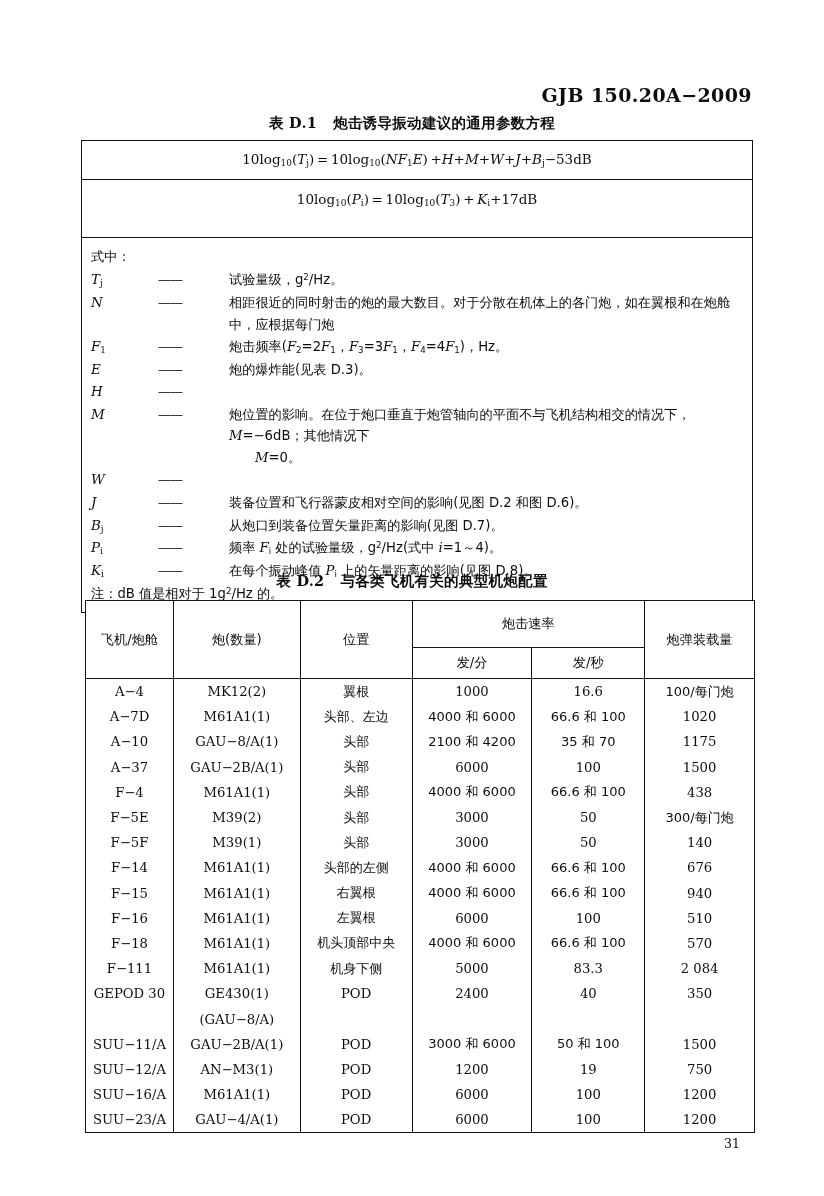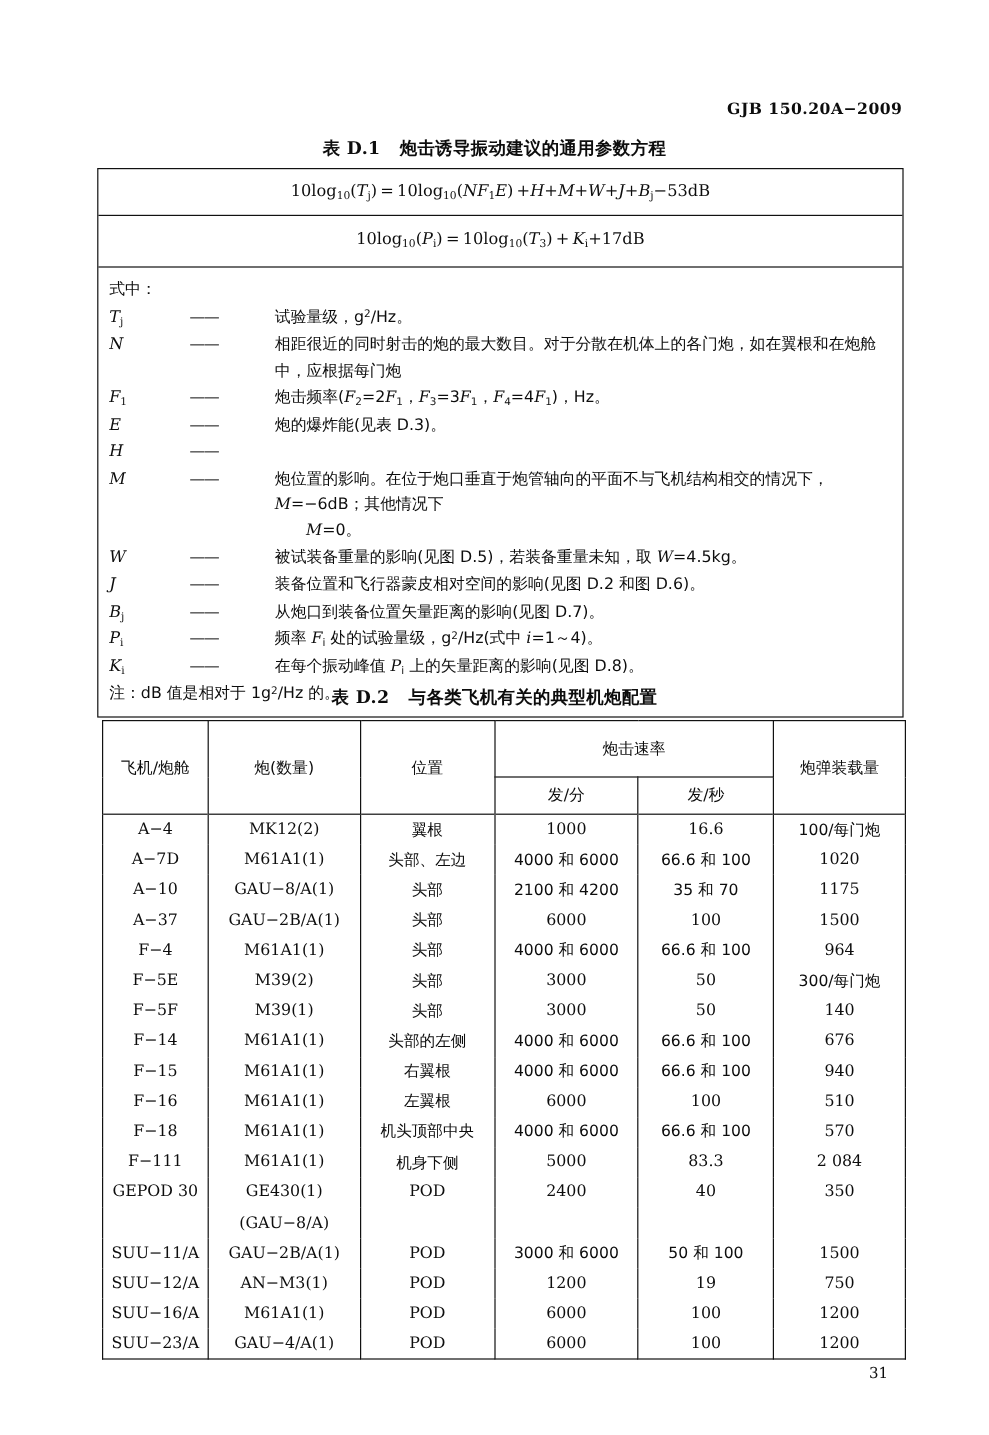--- a/index.html
+++ b/index.html
@@ -21,21 +21,21 @@
     left: 0; top: 0;
     width: 824px;
     height: 1196px;
   }
 
   
   .doc-header {
     position: absolute;
     right: 72px;
     top: 84px;
-    font-size: 13px;
+    font-size: 19px;
     font-weight: bold;
     letter-spacing: 0.4px;
     font-family: "DejaVu Serif", "Liberation Serif", serif;
     white-space: nowrap;
   }
 
   
   .tbl-caption {
     position: absolute;
     left: 0;
@@ -62,21 +62,21 @@
     box-sizing: border-box;
     background: #fff;
   }
   .t1-eq {
     border-bottom: 1.4px solid #111;
     text-align: center;
     padding: 10px 4px 11px;
     font-size: 13.5px;
     font-family: "DejaVu Serif", "Liberation Serif", serif;
   }
-  .t1-eq.second { padding: 11px 4px 13px; }
+  .t1-eq.second { padding: 11px 4px 28px; }
   .t1-body {
     padding: 7px 9px 8px 9px;
     font-size: 13.2px;
     line-height: 1.62;
     font-family: "DejaVu Sans", "Liberation Sans", sans-serif;
   }
   .where { margin: 1px 0 2px 0; }
 
   .deflist { }
   .defrow {
@@ -227,21 +227,20 @@
           <span class="defdash">——</span>
           <span class="deftext">
             <span>炮位置的影响。在位于炮口垂直于炮管轴向的平面不与飞机结构相交的情况下，<i class="v">M</i>=−6dB；其他情况下</span>
             <span class="cont"><i class="v">M</i>=0。</span>
           </span>
         </div>
 
         <div class="defrow">
           <span class="defsym"><i class="v">W</i></span>
           <span class="defdash">——</span>
-          <span class="deftext">被试装备重量的影响(见图 D.5)，若装备重量未知，取 <i class="v">W</i>=4.5kg。</span>
         </div>
 
         <div class="defrow">
           <span class="defsym"><i class="v">J</i></span>
           <span class="defdash">——</span>
           <span class="deftext">装备位置和飞行器蒙皮相对空间的影响(见图 D.2 和图 D.6)。</span>
         </div>
 
         <div class="defrow">
           <span class="defsym"><i class="v">B</i><sub>j</sub></span>
@@ -326,21 +325,21 @@
           <td>6000</td>
           <td>100</td>
           <td class="edge-r">1500</td>
         </tr>
         <tr>
           <td class="edge-l">F−4</td>
           <td>M61A1(1)</td>
           <td class=" cjk">头部</td>
           <td class=" cjk">4000 和 6000</td>
           <td class=" cjk">66.6 和 100</td>
-          <td class="edge-r">964</td>
+          <td class="edge-r">438</td>
         </tr>
         <tr>
           <td class="edge-l">F−5E</td>
           <td>M39(2)</td>
           <td class=" cjk">头部</td>
           <td>3000</td>
           <td>50</td>
           <td class="edge-r cjk">300/每门炮</td>
         </tr>
         <tr>

